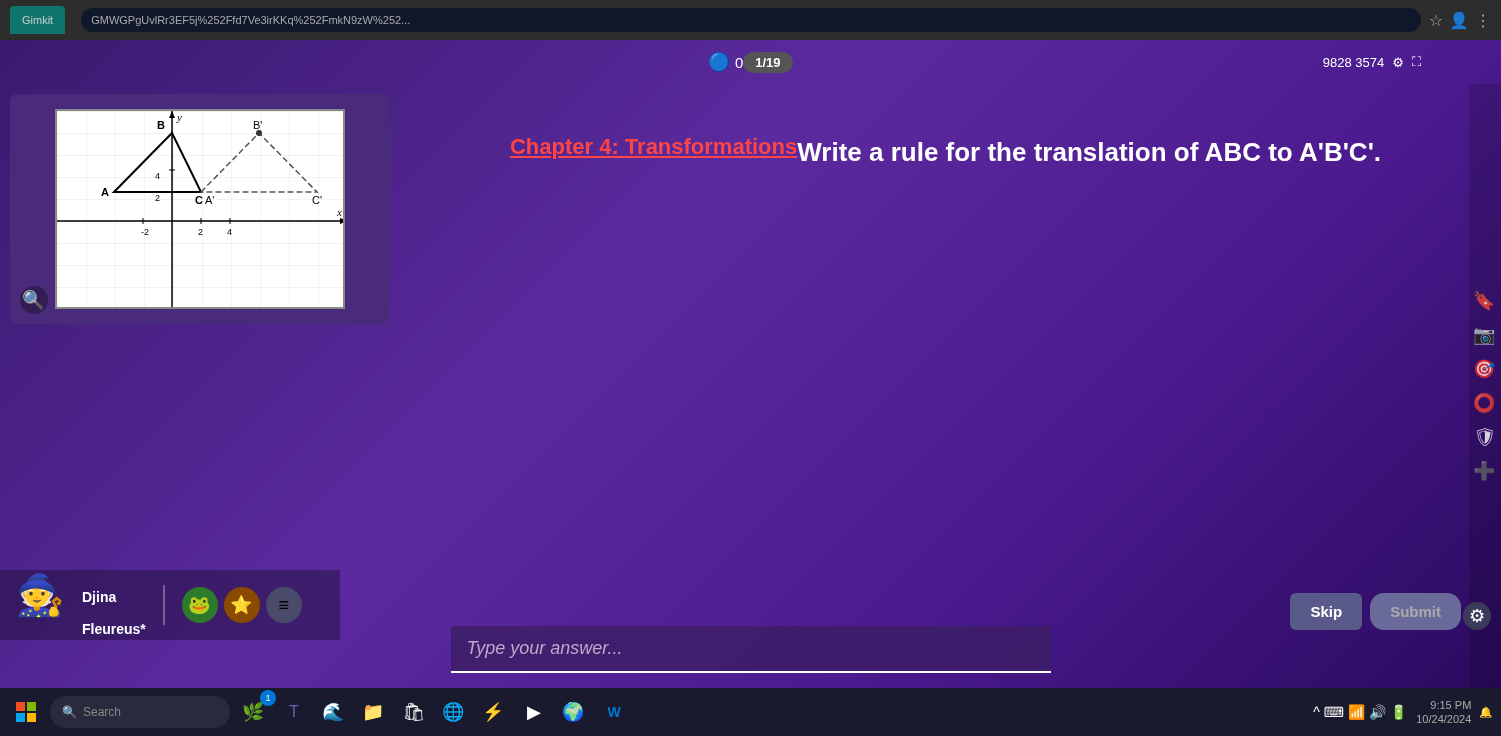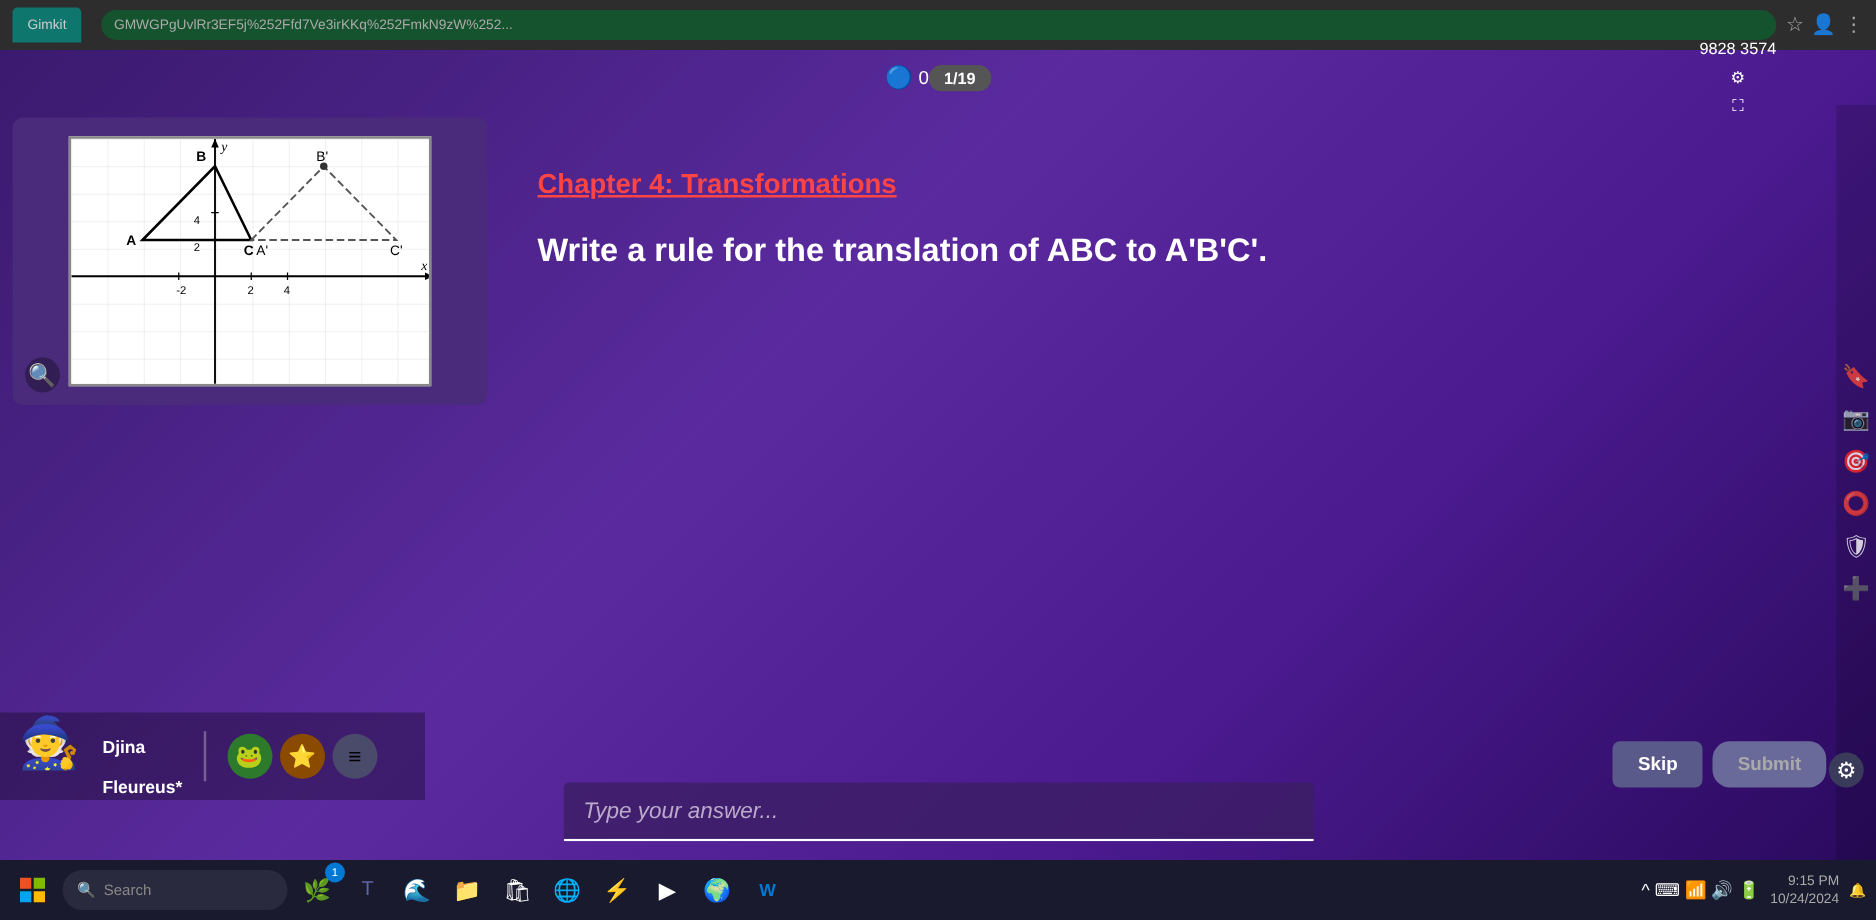--- a/index.html
+++ b/index.html
@@ -27,21 +27,21 @@
       height: 28px;
       padding: 0 12px;
       border-radius: 4px 4px 0 0;
       display: flex;
       align-items: center;
       color: #ccc;
       font-size: 11px;
     }
     .browser-url {
       flex: 1;
-      background: #14532d;
+      background: #0f172a;
       height: 24px;
       border-radius: 12px;
       display: flex;
       align-items: center;
       padding: 0 10px;
       color: #aaa;
       font-size: 11px;
       margin-left: 8px;
     }
     .browser-icons {
@@ -74,21 +74,20 @@
     .score-display {
       position: absolute;
       right: 80px;
       top: 50%;
       transform: translateY(-50%);
       color: white;
       font-size: 13px;
       display: flex;
       align-items: center;
       gap: 8px;
-      flex-direction: column;
     }
     .flame-counter {
       display: flex;
       align-items: center;
       gap: 4px;
       color: white;
       font-size: 15px;
     }
     .flame-icon {
       color: #4fc3f7;
@@ -147,26 +146,25 @@
       height: 28px;
       display: flex;
       align-items: center;
       justify-content: center;
     }
 
     
     .question-text-area {
       flex: 1;
       display: flex;
-      flex-direction: column;
+      flex-direction: row;
       align-items: flex-start;
       justify-content: center;
       padding: 20px;
       padding-top: 40px;
-      gap: 12px;
     }
     .chapter-title {
       color: #ff4444;
       font-size: 22px;
       font-weight: bold;
       text-decoration: underline;
       margin-bottom: 10px;
     }
     .question-body {
       color: white;

